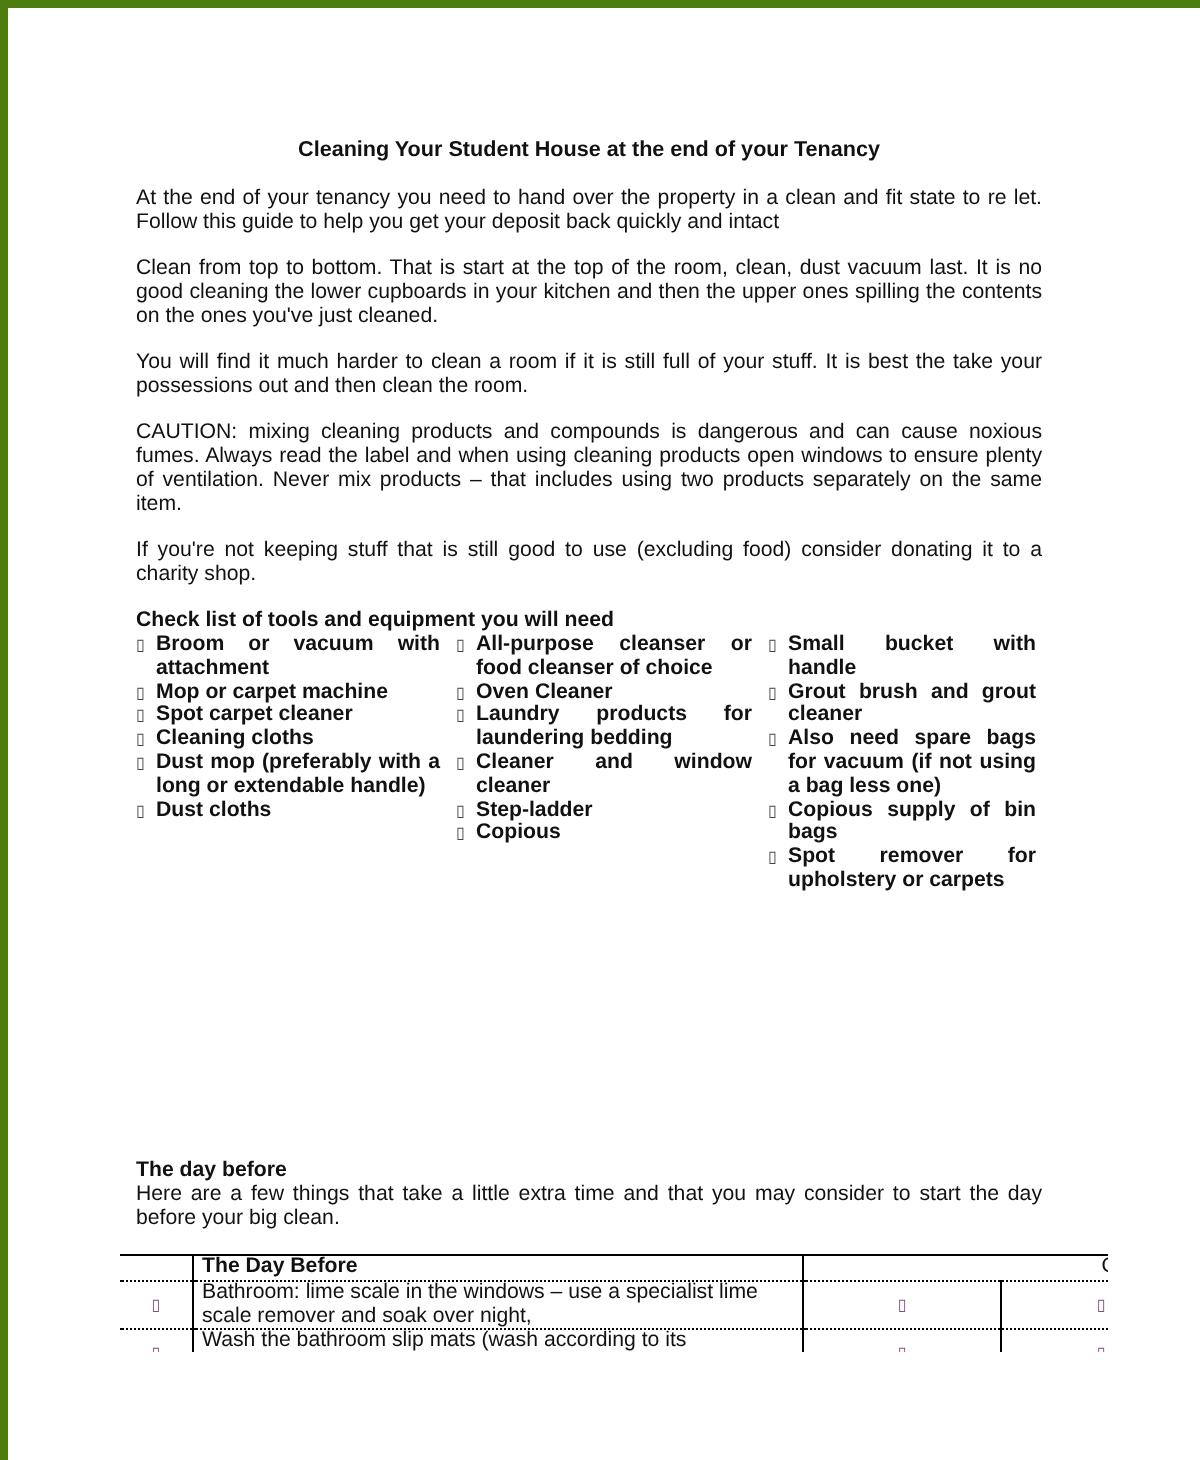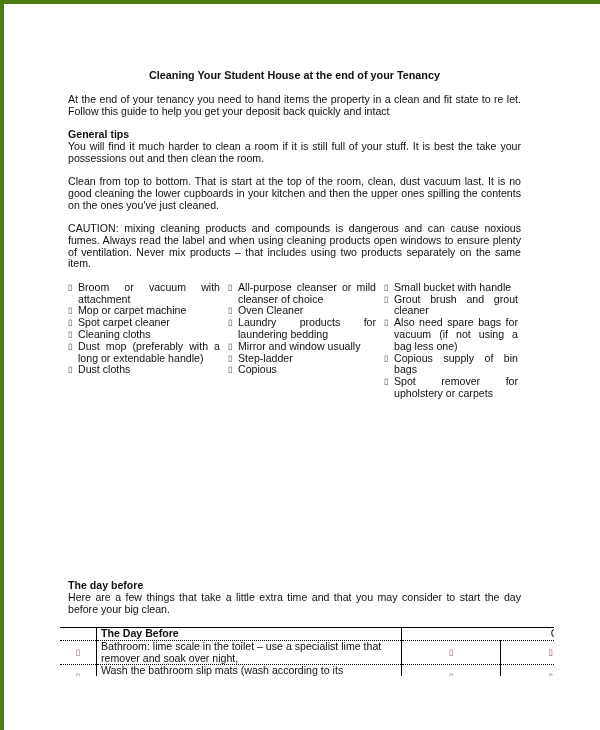--- a/index.html
+++ b/index.html
@@ -15,21 +15,21 @@
   .title { text-align: center; font-weight: bold; font-size: 10.8px; margin: 0 0 12px 0; }
   p { margin: 0 0 11.6px 0; text-align: justify; }
   .heading { font-weight: bold; margin: 0; }
   .checklist { display: flex; margin-top: 0; }
   .col { display: flex; flex-direction: column; }
   .col1 { width: 152px; margin-right: 8px; }
   .col2 { width: 148px; margin-right: 8px; }
   .col3 { width: 134px; }
   .item { display: flex; text-align: justify; }
   .bullet { width: 10px; flex: 0 0 10px; font-size: 8px; color: #444; }
-  .item-text { flex: 1; text-align: justify; }
+  .item-text { flex: 1; text-align: justify; font-weight: bold; }
   .dayblock { position: absolute; left: 64px; top: 576px; width: 453px;
     font-family: "Liberation Sans", sans-serif; font-size: 10.6px; line-height: 11.8px; color: #111; }
   .table-wrap { position: absolute; left: 56px; top: 623px; width: 494px; height: 49px; overflow: hidden; }
   table { border-collapse: collapse; font-family: "Liberation Sans", sans-serif; font-size: 10.6px; line-height: 11.6px; color: #111; table-layout: fixed; width: 540px; }
   td { padding: 0 4px; vertical-align: middle; }
   tr.head td { border-top: 1.5px solid #000; border-bottom: 1px dotted #000; height: 12px; }
   tr.row td { border-bottom: 1px dotted #000; height: 23px; }
   td.c0 { width: 28px; text-align: center; border-right: 1.2px solid #000; }
   td.c1 { width: 296px; border-right: 1.2px solid #000; }
   td.c2 { width: 70px; text-align: center; border-right: 1.2px solid #000; }
@@ -37,27 +37,28 @@
   .office { text-align: right; padding-right: 0; white-space: nowrap; }
   .chk { font-size: 8px; color: #8a4a7a; }
   .bold { font-weight: bold; }
 </style>
 </head>
 <body>
 
 <div class="page">
   <div class="content">
     <div class="title">Cleaning Your Student House at the end of your Tenancy</div>
-    <p>At the end of your tenancy you need to hand items the property in a clean and fit state to re let. Follow this guide to help you get your deposit back quickly and intact</p>
+    <p>At the end of your tenancy you need to hand over the property in a clean and fit state to re let. Follow this guide to help you get your deposit back quickly and intact</p>
 
-    <div class="heading">General tips</div>
+    <p>Clean from top to bottom. That is start at the top of the room, clean, dust vacuum last. It is no good cleaning the lower cupboards in your kitchen and then the upper ones spilling the contents on the ones you've just cleaned.</p>
     <p>You will find it much harder to clean a room if it is still full of your stuff. It is best the take your possessions out and then clean the room.</p>
-    <p>Clean from top to bottom. That is start at the top of the room, clean, dust vacuum last. It is no good cleaning the lower cupboards in your kitchen and then the upper ones spilling the contents on the ones you've just cleaned.</p>
     <p>CAUTION: mixing cleaning products and compounds is dangerous and can cause noxious fumes. Always read the label and when using cleaning products open windows to ensure plenty of ventilation. Never mix products – that includes using two products separately on the same item.</p>
+    <p>If you're not keeping stuff that is still good to use (excluding food) consider donating it to a charity shop.</p>
 
+    <div class="heading">Check list of tools and equipment you will need</div>
     <div class="checklist">
       <div class="col col1">
         <div class="item">
             <span class="bullet">▯</span>
             <span class="item-text">Broom or vacuum with attachment</span>
           </div>
         <div class="item">
             <span class="bullet">▯</span>
             <span class="item-text">Mop or carpet machine</span>
           </div>
@@ -74,33 +75,33 @@
             <span class="item-text">Dust mop (preferably with a long or extendable handle)</span>
           </div>
         <div class="item">
             <span class="bullet">▯</span>
             <span class="item-text">Dust cloths</span>
           </div>
       </div>
       <div class="col col2">
         <div class="item">
             <span class="bullet">▯</span>
-            <span class="item-text">All-purpose cleanser or mild cleanser of choice</span>
+            <span class="item-text">All-purpose cleanser or food cleanser of choice</span>
           </div>
         <div class="item">
             <span class="bullet">▯</span>
             <span class="item-text">Oven Cleaner</span>
           </div>
         <div class="item">
             <span class="bullet">▯</span>
             <span class="item-text">Laundry products for laundering bedding</span>
           </div>
         <div class="item">
             <span class="bullet">▯</span>
-            <span class="item-text">Mirror and window usually</span>
+            <span class="item-text">Cleaner and window cleaner</span>
           </div>
         <div class="item">
             <span class="bullet">▯</span>
             <span class="item-text">Step-ladder</span>
           </div>
         <div class="item">
             <span class="bullet">▯</span>
             <span class="item-text">Copious</span>
           </div>
       </div>
@@ -137,21 +138,21 @@
   <div class="table-wrap">
     <table>
       <tbody>
           <tr class="head">
         <td class="c0"></td>
         <td class="c1 bold">The Day Before</td>
         <td class="office" colspan="2">Office Use</td>
       </tr>
       <tr class="row">
         <td class="c0"><span class="chk">▯</span></td>
-        <td class="c1">Bathroom: lime scale in the toilet – use a specialist lime that remover and soak over night,</td>
+        <td class="c1">Bathroom: lime scale in the windows – use a specialist lime scale remover and soak over night,</td>
         <td class="c2"><span class="chk">▯</span></td>
         <td class="c3"><span class="chk">▯</span></td>
       </tr>
       <tr class="row">
         <td class="c0"><span class="chk">▯</span></td>
         <td class="c1">Wash the bathroom slip mats (wash according to its instructions)</td>
         <td class="c2"><span class="chk">▯</span></td>
         <td class="c3"><span class="chk">▯</span></td>
       </tr>
     </tbody>

